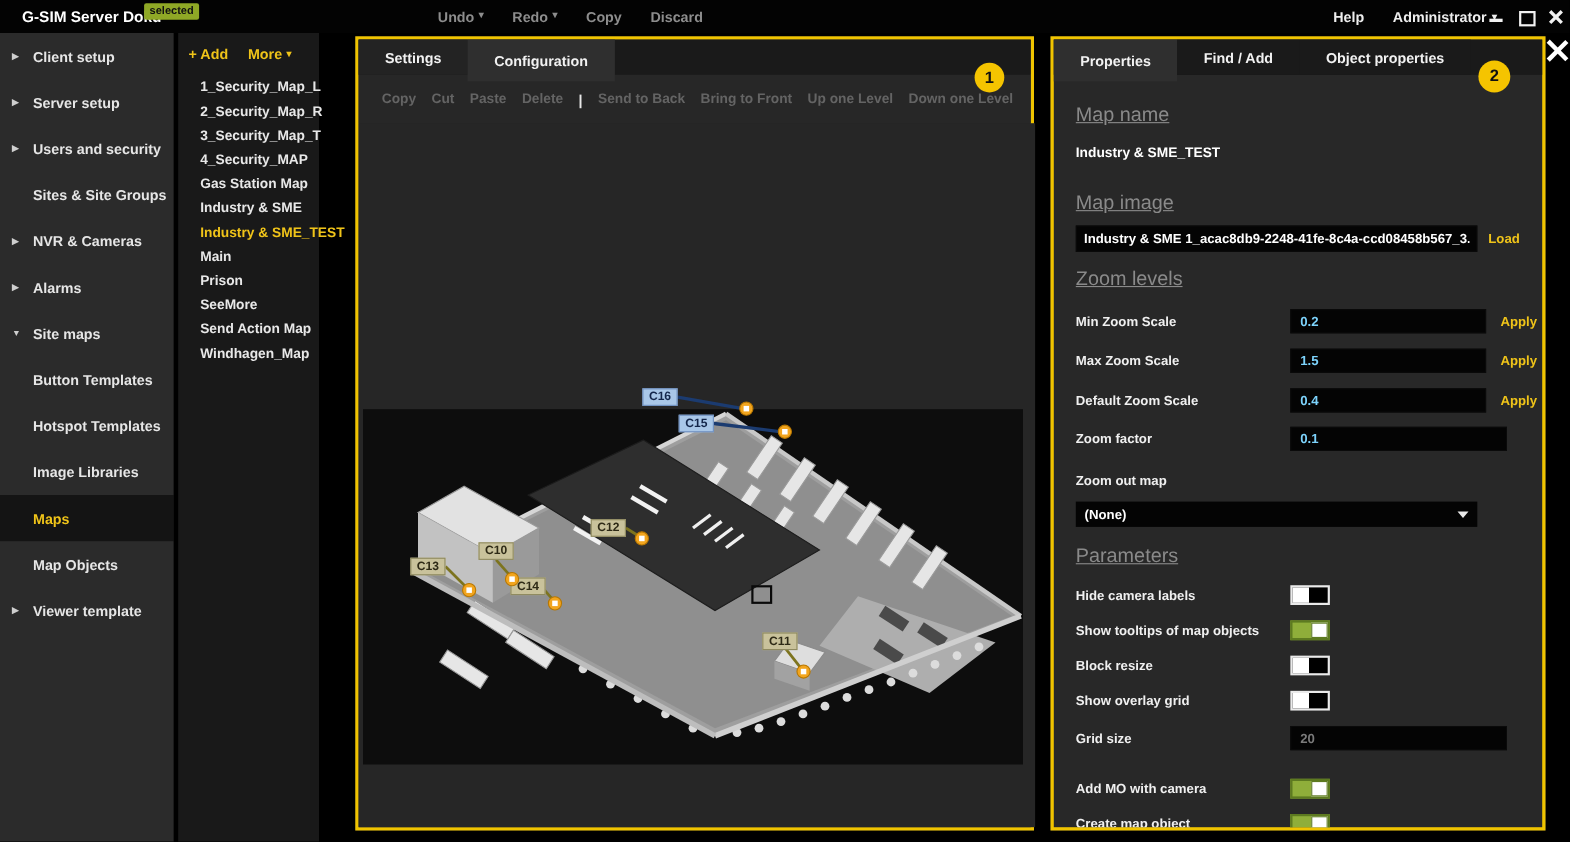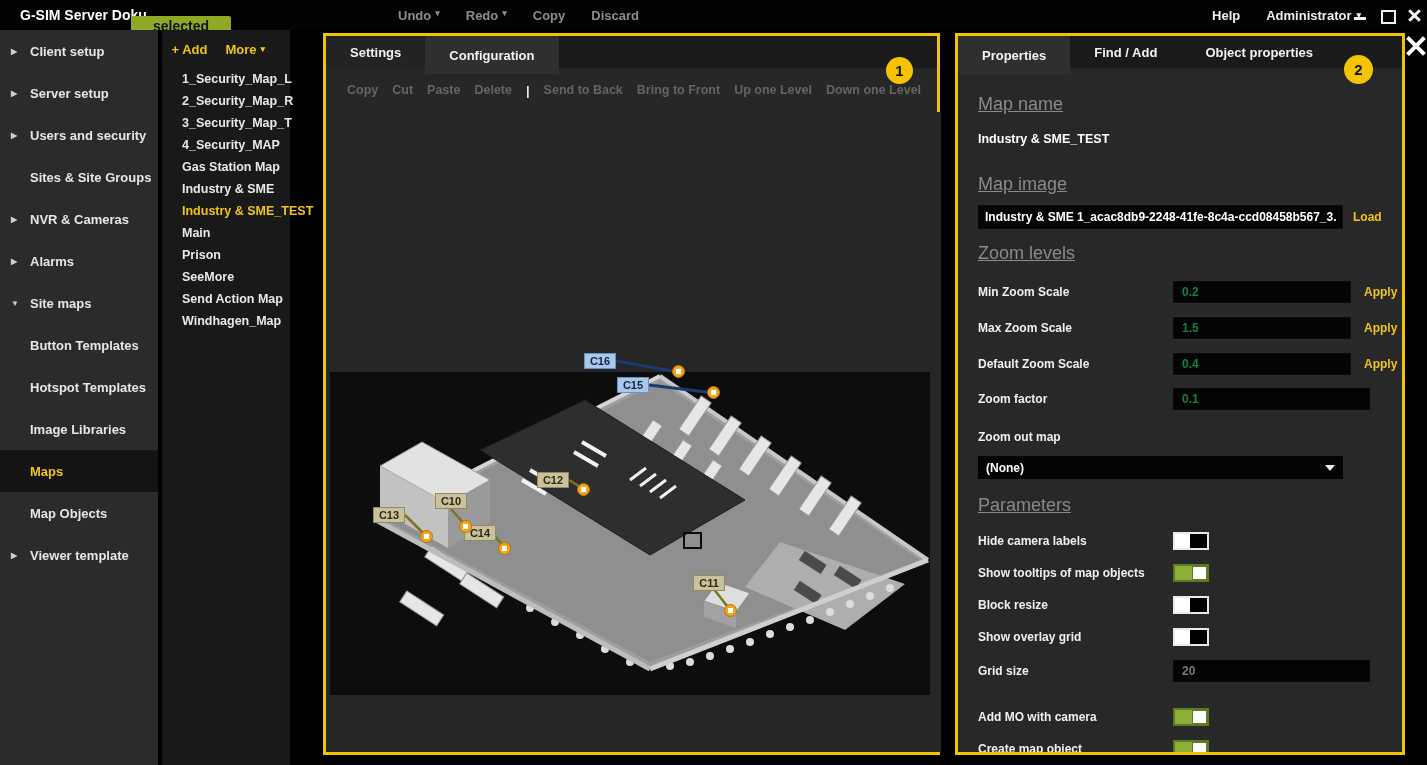--- a/index.html
+++ b/index.html
@@ -2,22 +2,22 @@
 <html><head>
 <meta charset="utf-8">
 <style>
   * { margin:0; padding:0; box-sizing:border-box; }
   html,body { width:1427px; height:765px; background:#000; overflow:hidden;
               font-family:"Liberation Sans", sans-serif; }
 
   
   #titlebar { position:absolute; left:0; top:0; width:1427px; height:30px; background:#030303; }
   #app-title { position:absolute; left:20px; top:7px; color:#fff; font-size:14px; font-weight:700; }
-  #sel-badge { position:absolute; left:131px; top:16px; background:#8fa826; color:#111;
-               font-size:14px; font-weight:700; padding:2px 22px; border-radius:2px; }
+  #sel-badge { position:absolute; left:131px; top:3px; background:#8fa826; color:#111;
+               font-size:10px; font-weight:700; padding:2px 5px; border-radius:2px; }
   #tb-menu { position:absolute; left:398px; top:0; height:30px; display:flex; align-items:center; gap:26px; }
   .tb-item { color:#8d8d8d; font-size:13px; font-weight:700; display:flex; align-items:flex-start; gap:4px; cursor:default; }
   .caret { font-size:9px; color:#8d8d8d; }
   #tb-right { position:absolute; right:66px; top:0; height:30px; display:flex; align-items:center; gap:26px; }
   .tb-white { color:#eee; font-size:13px; font-weight:700; display:flex; align-items:center; gap:5px; }
   .tb-white .caret { color:#eee; }
   #win-controls { position:absolute; right:6px; top:0; height:30px; display:flex; align-items:center; gap:14px; }
   .win-btn { width:13px; height:13px; position:relative; }
   .wb-min:after { content:""; position:absolute; left:0; bottom:2px; width:12px; height:3px; background:#f2f2f2; }
   .wb-max:after { content:""; position:absolute; left:0; top:1px; width:11px; height:10px; border:2px solid #f2f2f2; }
@@ -70,21 +70,21 @@
              border:1px solid #b87700; z-index:3; cursor:pointer; }
   .cam-dot:after { content:""; position:absolute; left:3px; top:3px; width:5px; height:5px; background:#fff; }
   #sel-square { position:absolute; width:19px; height:17px; border:2px solid #0a0a0a; z-index:3; }
 
   
   #props-body { position:absolute; left:0; top:32px; right:0; bottom:0; padding:0 20px; overflow:hidden; }
   .sec-header { color:#8a8a8a; font-size:18px; font-weight:400;text-decoration:underline; }
   .val-strong { color:#fff; font-size:12.5px; font-weight:700; }
   .prow { display:flex; align-items:center; }
   .plabel { color:#f0f0f0; font-size:12px; font-weight:700; width:195px; flex:none; }
-  .pinput { background:#040404; border:1px solid #0a0a0a; color:#15803d; font-size:12px; font-weight:700;
+  .pinput { background:#040404; border:1px solid #0a0a0a; color:#7dd3fc; font-size:12px; font-weight:700;
             height:22px; width:197px; padding:0 8px; font-family:"Liberation Sans", sans-serif; }
   .pinput:disabled { color:#7a7a7a; }
   .apply-btn { color:#f0c419; font-size:12px; font-weight:700; margin-left:13px; cursor:pointer; }
   #file-row { display:flex; align-items:center; margin-top:10px; }
   #file-input { width:365px; background:#040404; border:1px solid #0a0a0a; color:#fff; height:24px;
                 font-size:12px; font-weight:700; padding:0 6px; font-family:"Liberation Sans", sans-serif; }
   #load-btn { margin-left:10px; }
   #zoomout-select { position:relative; width:365px; height:23px; background:#040404; margin-top:12px;
                     display:flex; align-items:center; padding:0 8px; color:#fff; font-size:12px;
                     font-weight:700; cursor:pointer; }

